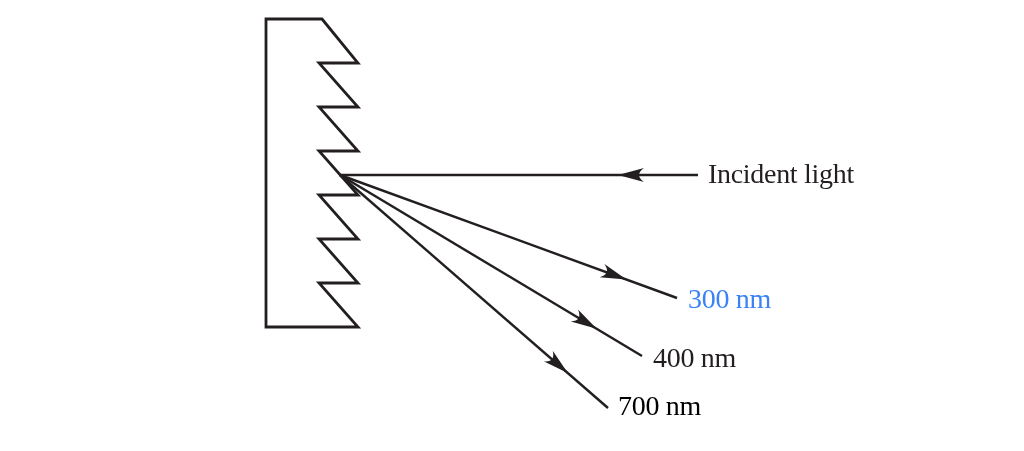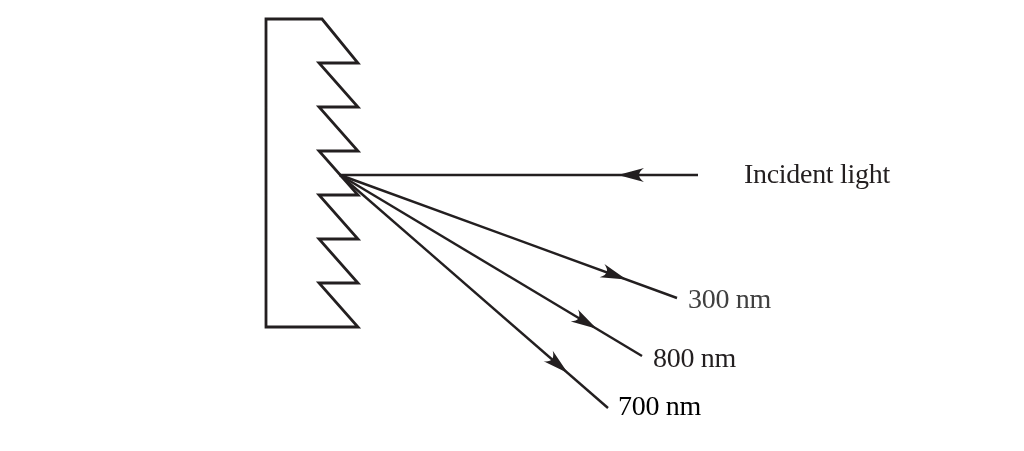--- a/index.html
+++ b/index.html
@@ -42,17 +42,17 @@
         <path d="M 0 0 L -26 -7 Q -16.12 0 -26 7 Z" fill="#231f20" transform="translate(618 175) rotate(180)"></path>
         <line x1="340" y1="175" x2="677" y2="298" stroke="#231f20" stroke-width="2.4"></line>
         <path d="M 0 0 L -26 -7 Q -16.12 0 -26 7 Z" fill="#231f20" transform="translate(626.45 279.55) rotate(20.051331995147233)"></path>
         <line x1="340" y1="175" x2="642" y2="356" stroke="#231f20" stroke-width="2.4"></line>
         <path d="M 0 0 L -26 -7 Q -16.12 0 -26 7 Z" fill="#231f20" transform="translate(596.7 328.85) rotate(30.935848214985462)"></path>
         <line x1="340" y1="175" x2="608" y2="408" stroke="#231f20" stroke-width="2.4"></line>
         <path d="M 0 0 L -26 -7 Q -16.12 0 -26 7 Z" fill="#231f20" transform="translate(567.8 373.04999999999995) rotate(41.003793499930346)"></path>
       </g>
   </svg>
 
-  <div class="ray-label" style="left: 708px; top: 175px; color: rgb(35, 31, 32); margin-left: 36px;">Incident light</div>
-  <div class="ray-label diffracted-label" style="left: 688px; top: 300px; color: #404040;">300 nm</div>
-  <div class="ray-label diffracted-label" style="left: 653px; top: 359px; color: rgb(35, 31, 32);">800 nm</div>
+  <div class="ray-label" style="left: 708px; top: 175px; color: rgb(35, 31, 32);">Incident light</div>
+  <div class="ray-label diffracted-label" style="left: 688px; top: 300px; color: #3b82f6;">300 nm</div>
+  <div class="ray-label diffracted-label" style="left: 653px; top: 359px; color: rgb(35, 31, 32);">400 nm</div>
   <div class="ray-label diffracted-label" style="left: 618px; top: 407px; color: #000000;">700 nm</div>
 </div>
 
 </body></html>

